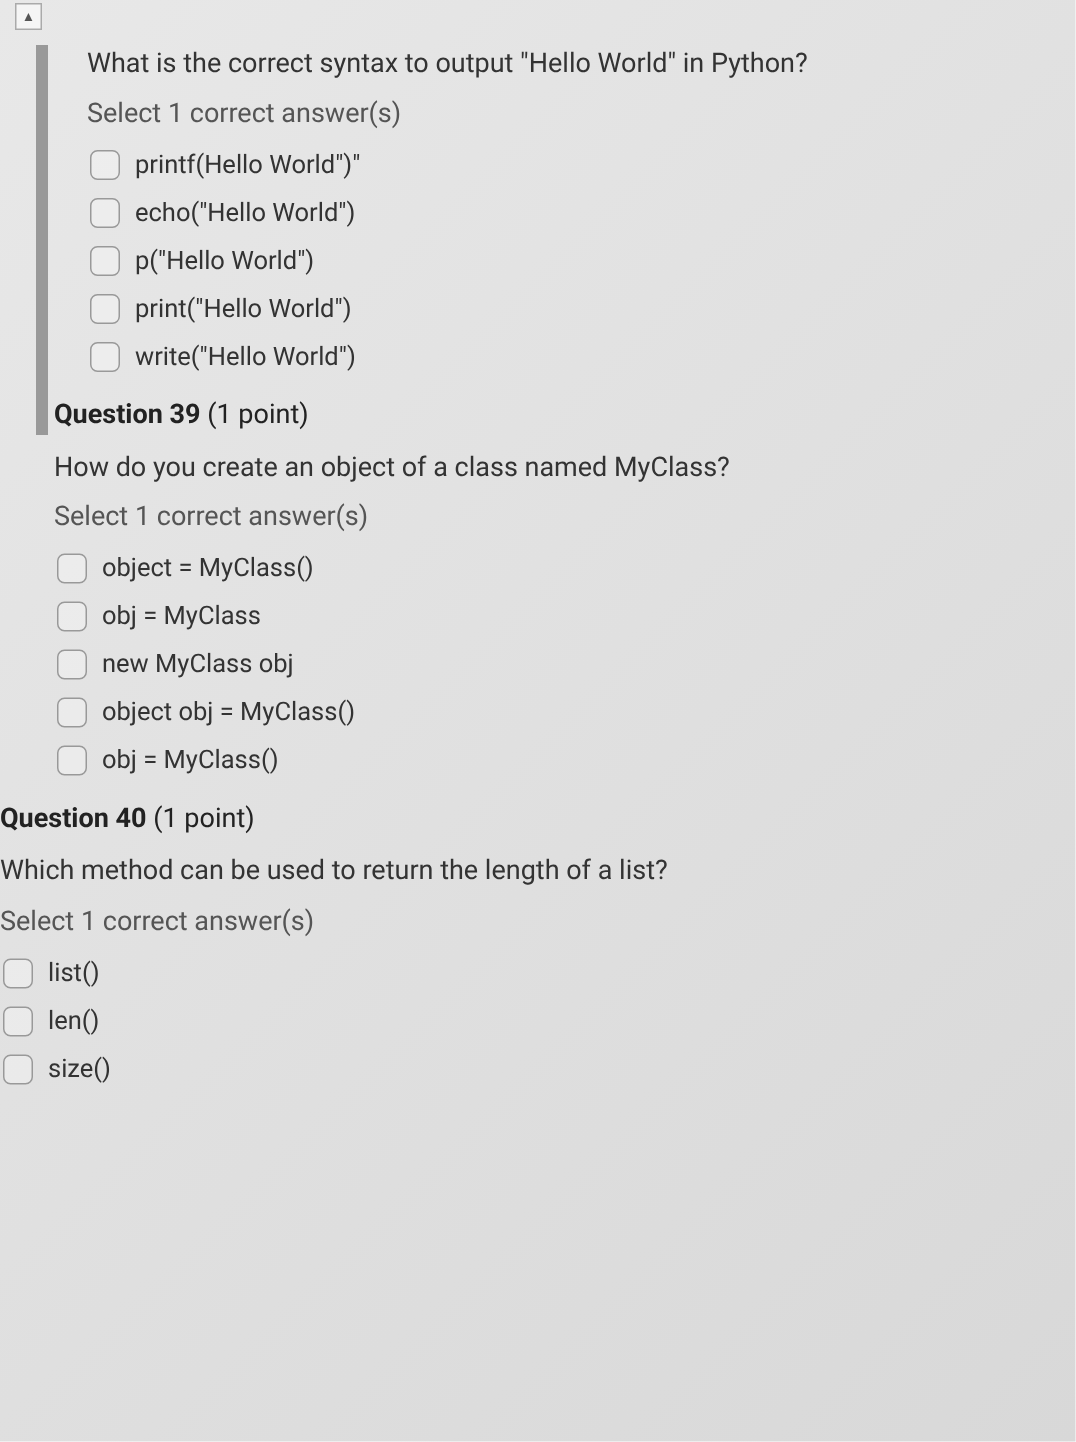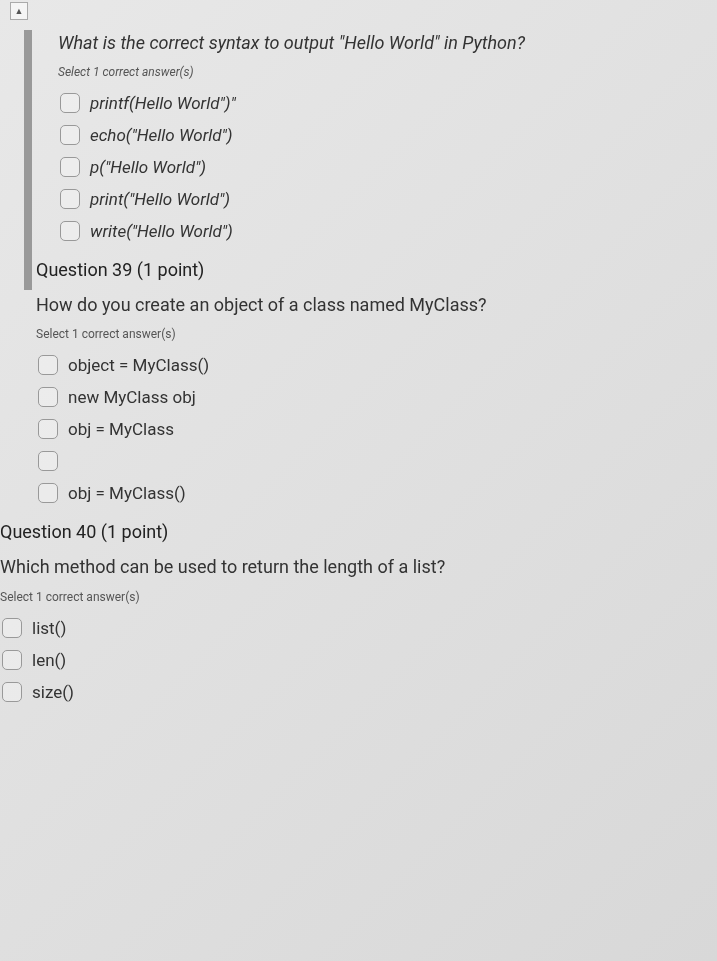--- a/index.html
+++ b/index.html
@@ -37,45 +37,44 @@
       width: 8px;
       height: 260px;
       background: #999;
     }
     .question-block {
       margin-bottom: 18px;
     }
     .question-block.first {
       padding-left: 58px;
       padding-top: 22px;
-      font-style: italic;
     }
     .question-block.second {
       padding-left: 36px;
       padding-right: 20px;
     }
     .question-block.third {
       padding-right: 20px;
     }
     .question-header {
       font-size: 18px;
       margin-bottom: 12px;
       color: #222;
     }
     .question-header b {
-      font-weight: 400;
+      font-weight: 700;
     }
     .question-text {
       font-size: 18px;
       margin-bottom: 10px;
       color: #333;
       line-height: 1.4;
     }
     .select-instruction {
-      font-size: 12px;
+      font-size: 18px;
       color: #555;
       margin-bottom: 14px;
     }
     .options {
       padding-left: 2px;
     }
     .option {
       display: flex;
       align-items: center;
       margin-bottom: 12px;
@@ -133,28 +132,29 @@
   </div>
   <div class="question-text">How do you create an object of a class named MyClass?</div>
   <div class="select-instruction">Select 1 correct answer(s)</div>
   <div class="options">
     <div class="option">
       <div class="checkbox"></div>
       <span class="option-label">object = MyClass()</span>
     </div>
     <div class="option">
       <div class="checkbox"></div>
+      <span class="option-label">obj = MyClass</span>
+    </div>
+    <div class="option">
+      <div class="checkbox"></div>
       <span class="option-label">new MyClass obj</span>
     </div>
     <div class="option">
       <div class="checkbox"></div>
-      <span class="option-label">obj = MyClass</span>
-    </div>
-    <div class="option">
-      <div class="checkbox"></div>
+      <span class="option-label">object obj = MyClass()</span>
     </div>
     <div class="option">
       <div class="checkbox"></div>
       <span class="option-label">obj = MyClass()</span>
     </div>
   </div>
 </div>
 
 <div class="question-block third">
   <div class="question-header">

